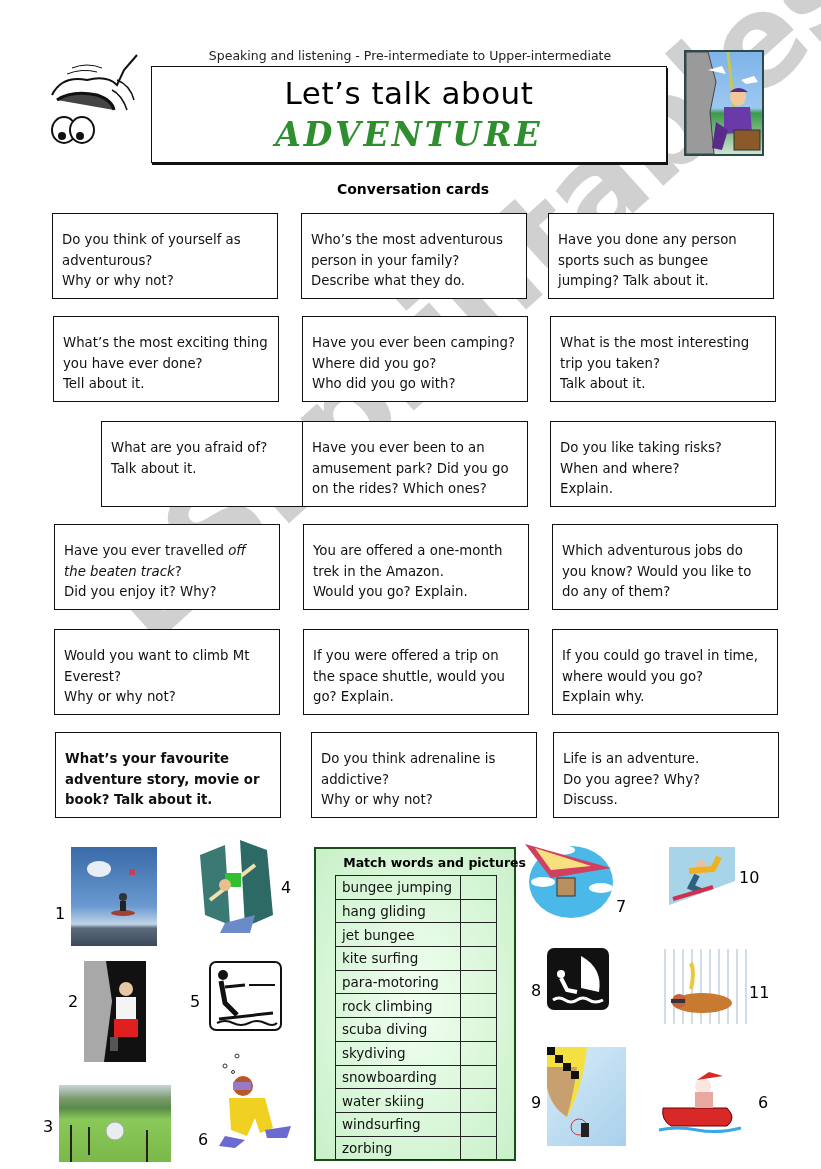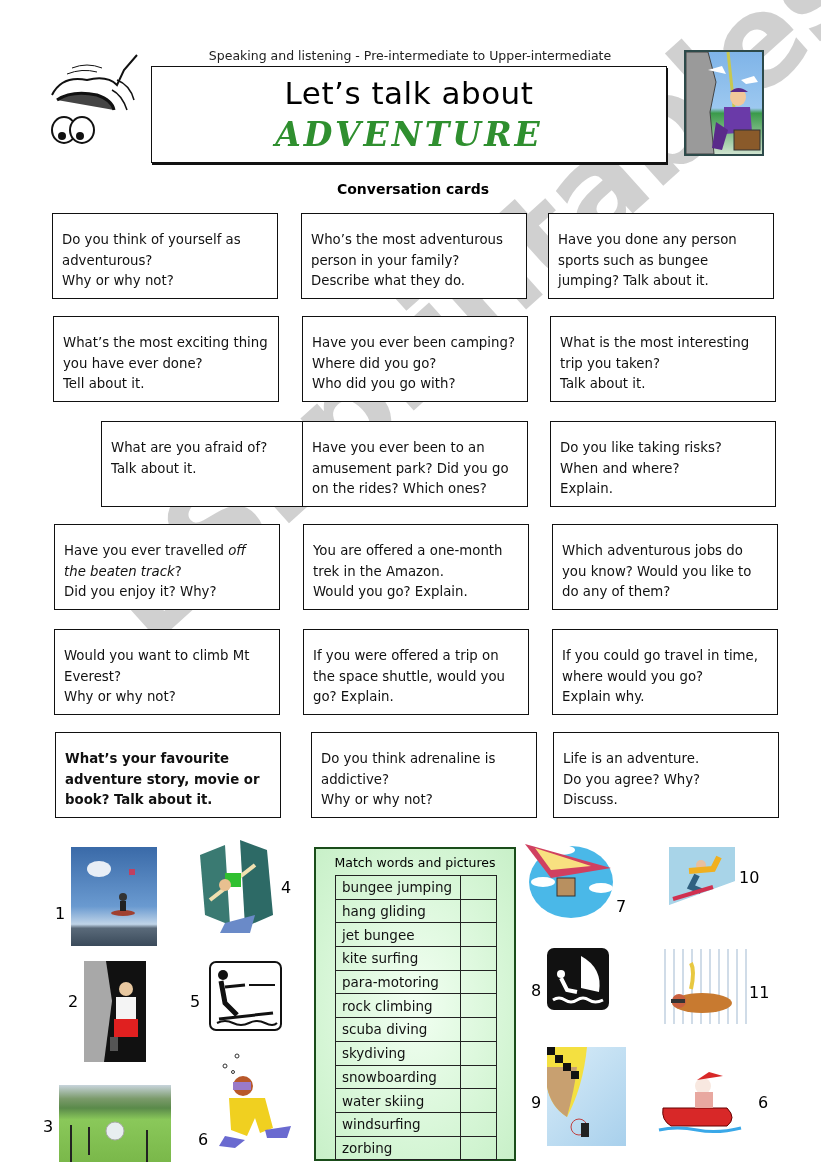--- a/index.html
+++ b/index.html
@@ -13,21 +13,21 @@
 
     .section-title { position: absolute; left: 150px; top: 181px; width: 526px; text-align: center; font-size: 14px; font-weight: bold; color: #000; }
 
     .card { position: absolute; width: 226px; height: 86px; border: 1.3px solid #111; background: #fff; padding: 16px 9px; font-size: 13.3px; line-height: 20.5px; color: #111; white-space: pre-line; }
     .card em { font-style: italic; }
 
     .pic { position: absolute; overflow: hidden; }
     .num { position: absolute; font-size: 16px; color: #000; }
 
     .match { position: absolute; left: 314px; top: 847px; width: 202px; height: 314px; border: 2px solid #1a4d1a; background: radial-gradient(ellipse at center, #f2fff2 0%, #d4f5d4 70%, #c8f0c8 100%); }
-    .match-title { position: absolute; left: 0; top: 6px; width: 100%; text-align: center; font-size: 12.5px; font-weight: normal; color: #000; }
+    .match-title { position: absolute; left: 12px; top: 6px; width: 100%; text-align: right; font-size: 12.5px; font-weight: bold; color: #000; }
     .match-table { position: absolute; left: 19px; top: 26px; width: 162px; border-collapse: collapse; border-radius: 25px; }
     .match-table td { border: 1px solid #222; height: 23.7px; font-size: 13.5px; color: #111; padding: 0 6px; }
     .match-table td.ans { width: 36px; }
 
     .watermark { position: absolute; left: 70px; top: 560px; font-size: 128px; font-weight: bold; color: rgba(150,150,150,0.45); transform: rotate(-42deg); transform-origin: left top; white-space: nowrap; pointer-events: none; letter-spacing: -2px; }
   </style>
 </head>
 <body>
 
 <div class="watermark">ESLprintables.com</div>

